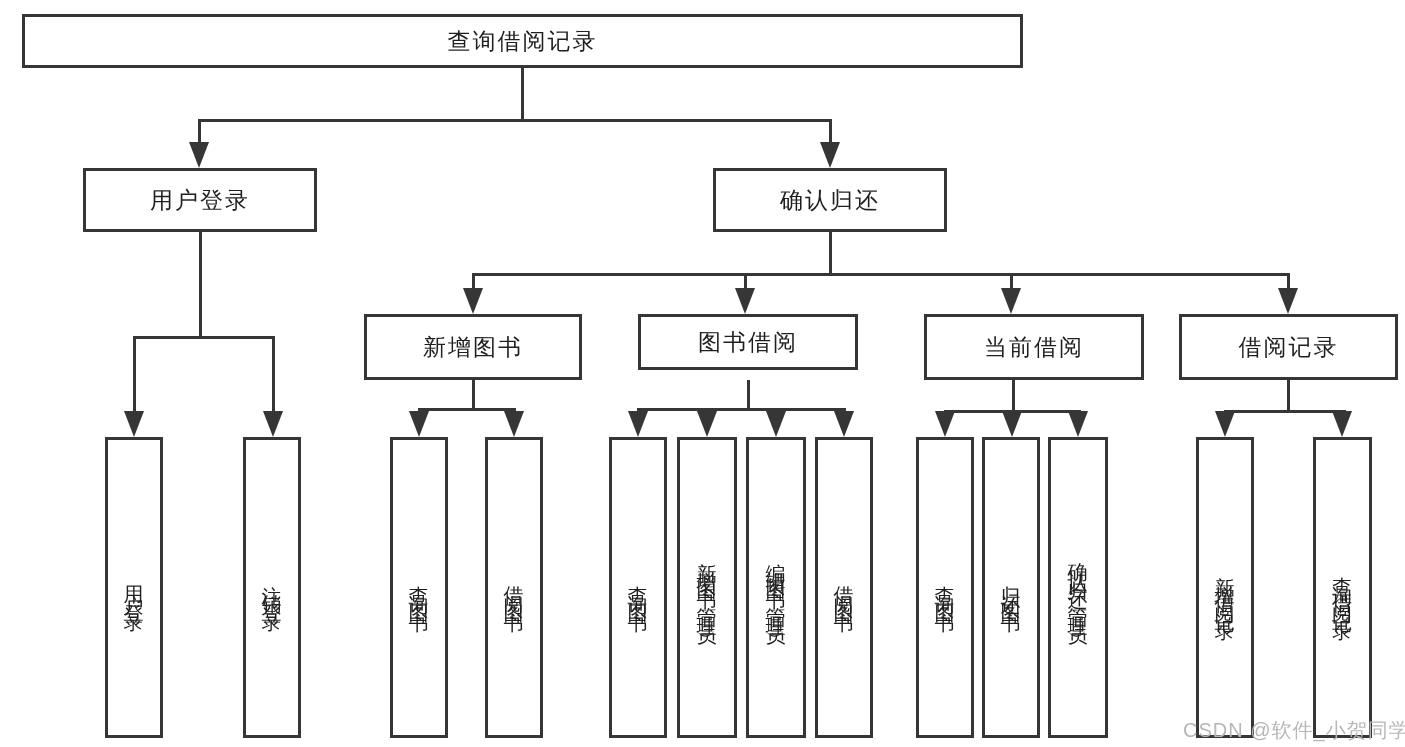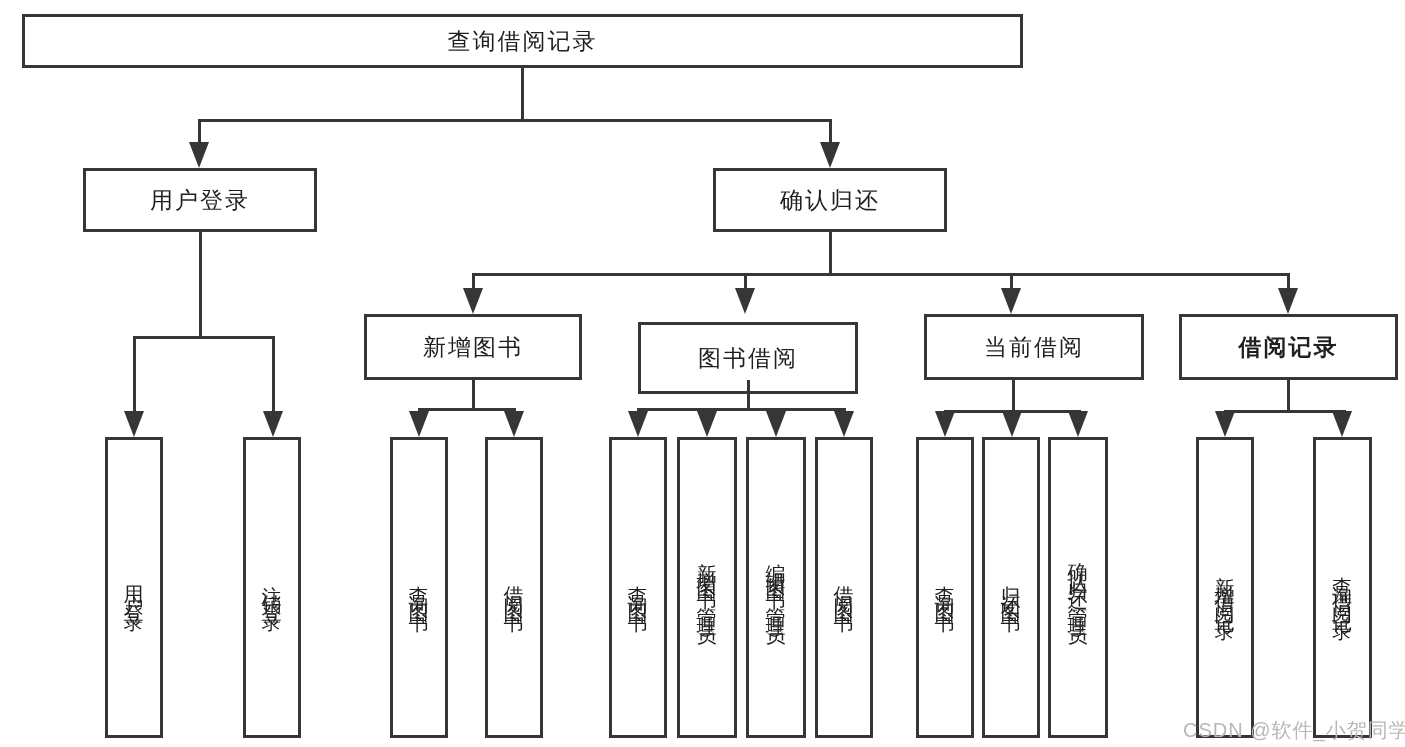--- a/index.html
+++ b/index.html
@@ -64,23 +64,23 @@
   <div class="vl" style="left:472px;top:273px;height:18px;"></div>
   <div class="ah" style="left:463px;top:288px;"></div>
   <div class="vl" style="left:744px;top:273px;height:18px;"></div>
   <div class="ah" style="left:735px;top:288px;"></div>
   <div class="vl" style="left:1010px;top:273px;height:18px;"></div>
   <div class="ah" style="left:1001px;top:288px;"></div>
   <div class="vl" style="left:1287px;top:273px;height:18px;"></div>
   <div class="ah" style="left:1278px;top:288px;"></div>
 
   <div class="box hbox" style="left:364px;top:314px;width:218px;height:66px;">新增图书</div>
-  <div class="box hbox" style="left:638px;top:322px;width:220px;height:72px;">图书借阅</div>
+  <div class="box hbox" style="left:638px;top:314px;width:220px;height:56px;">图书借阅</div>
   <div class="box hbox" style="left:903px;top:314px;width:220px;height:66px;margin-left:21px;">当前借阅</div>
-  <div class="box hbox" style="left:1179px;top:314px;width:219px;height:66px;font-weight:bold;">借阅记录</div>
+  <div class="box hbox" style="left:1179px;top:314px;width:219px;height:66px;">借阅记录</div>
 
   <div class="vl" style="left:472px;top:380px;height:30px;"></div>
   <div class="hl" style="left:418px;top:408px;width:98px;"></div>
   <div class="vl" style="left:418px;top:408px;height:8px;"></div>
   <div class="ah" style="left:409px;top:411px;"></div>
   <div class="vl" style="left:513px;top:408px;height:8px;"></div>
   <div class="ah" style="left:504px;top:411px;"></div>
 
   <div class="vl" style="left:747px;top:380px;height:30px;"></div>
   <div class="hl" style="left:637px;top:408px;width:209px;"></div>

